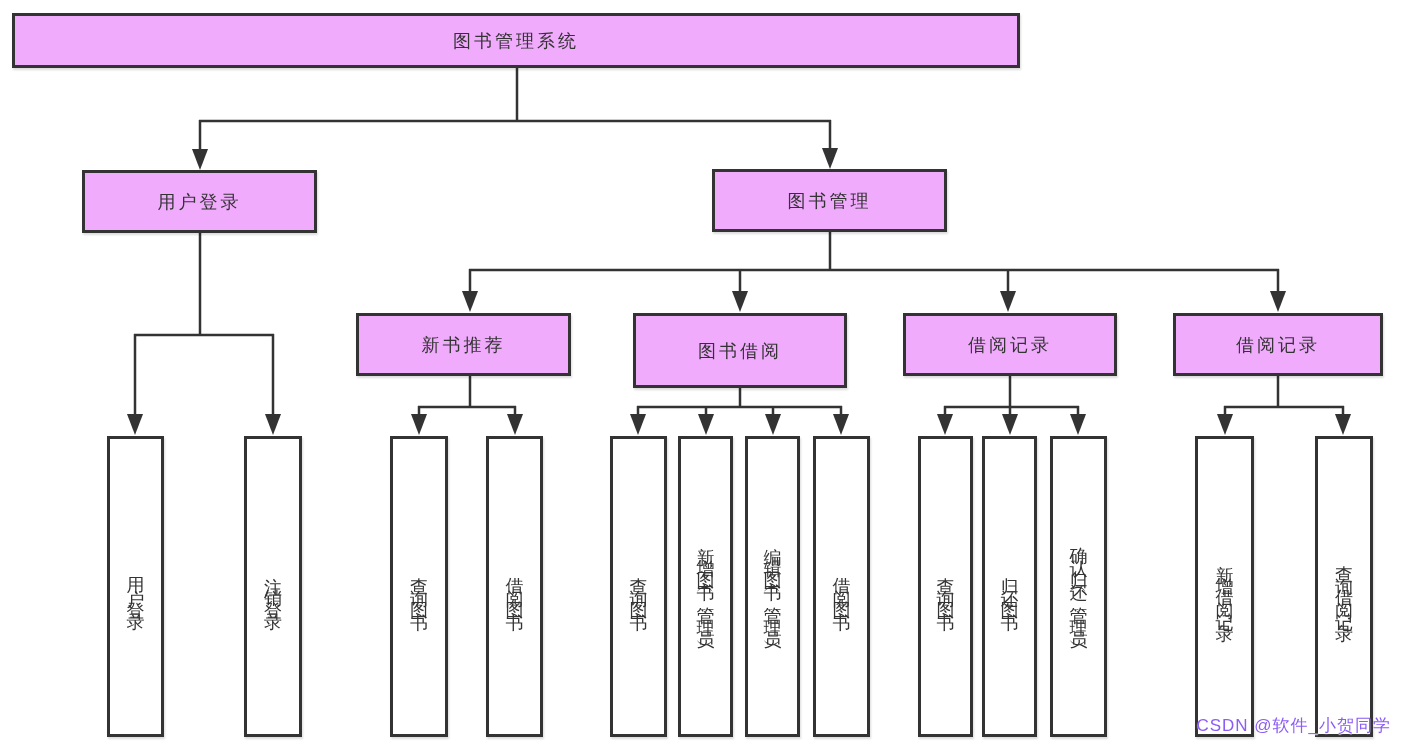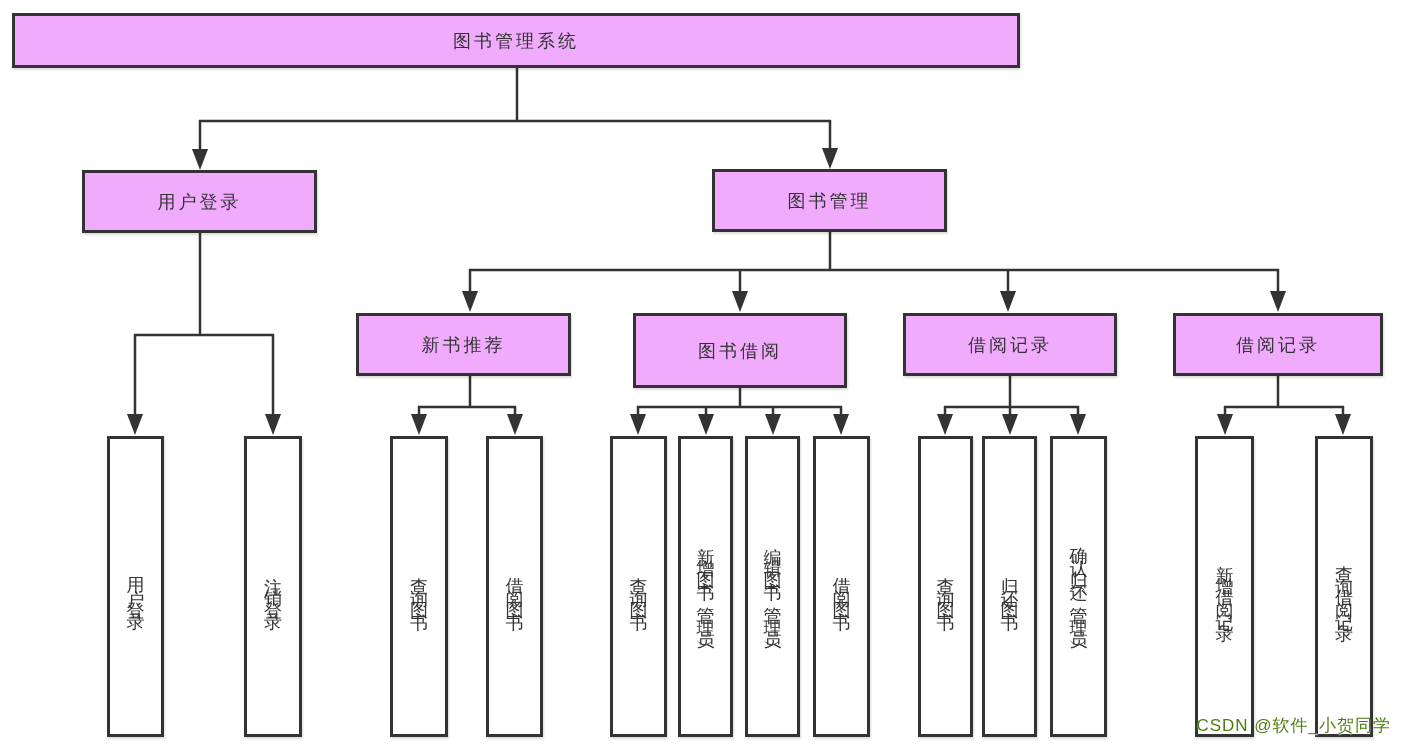--- a/index.html
+++ b/index.html
@@ -178,14 +178,14 @@
   <div class="vbox" style="left:1050px; width:57px;">
     <span class="vtext">确认归还（管理员）</span>
   </div>
   <div class="vbox" style="left:1195px; width:59px;">
     <span class="vtext">新增借阅记录</span>
   </div>
   <div class="vbox" style="left:1315px; width:58px;">
     <span class="vtext">查询借阅记录</span>
   </div>
 
-  <div id="watermark" style="color: #4d7c0f;">CSDN @软件_小贺同学</div>
+  <div id="watermark" style="color: #8b5cf6;">CSDN @软件_小贺同学</div>
 </div>
 
 </body></html>

